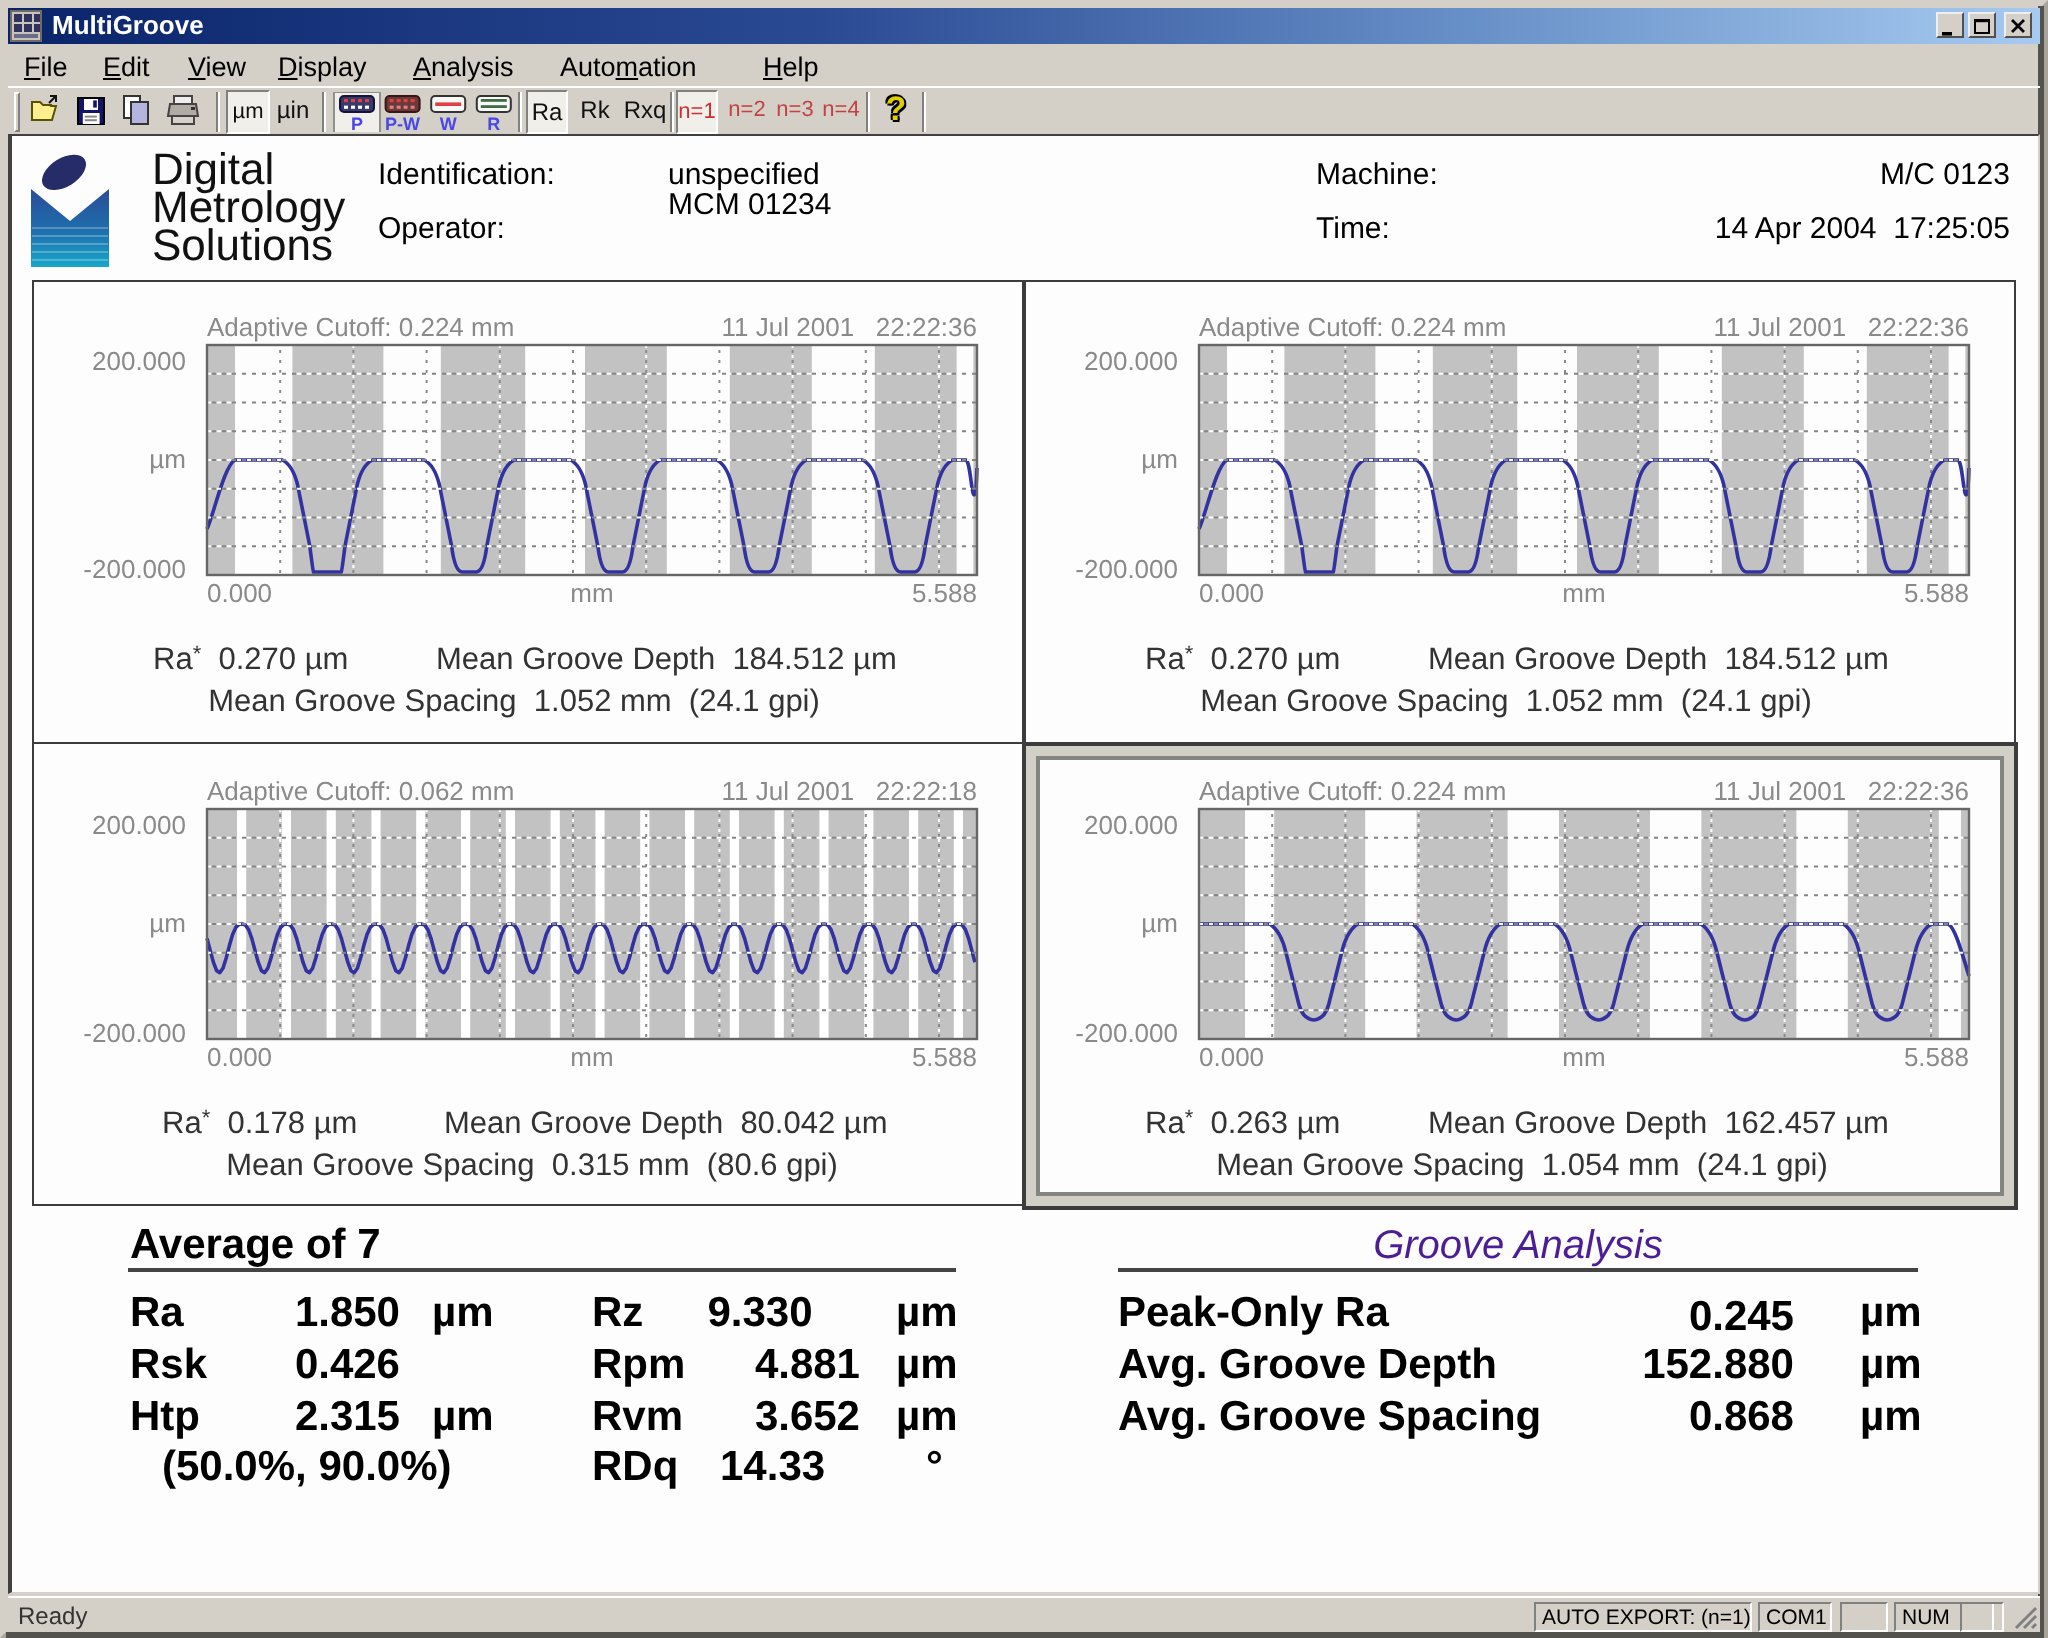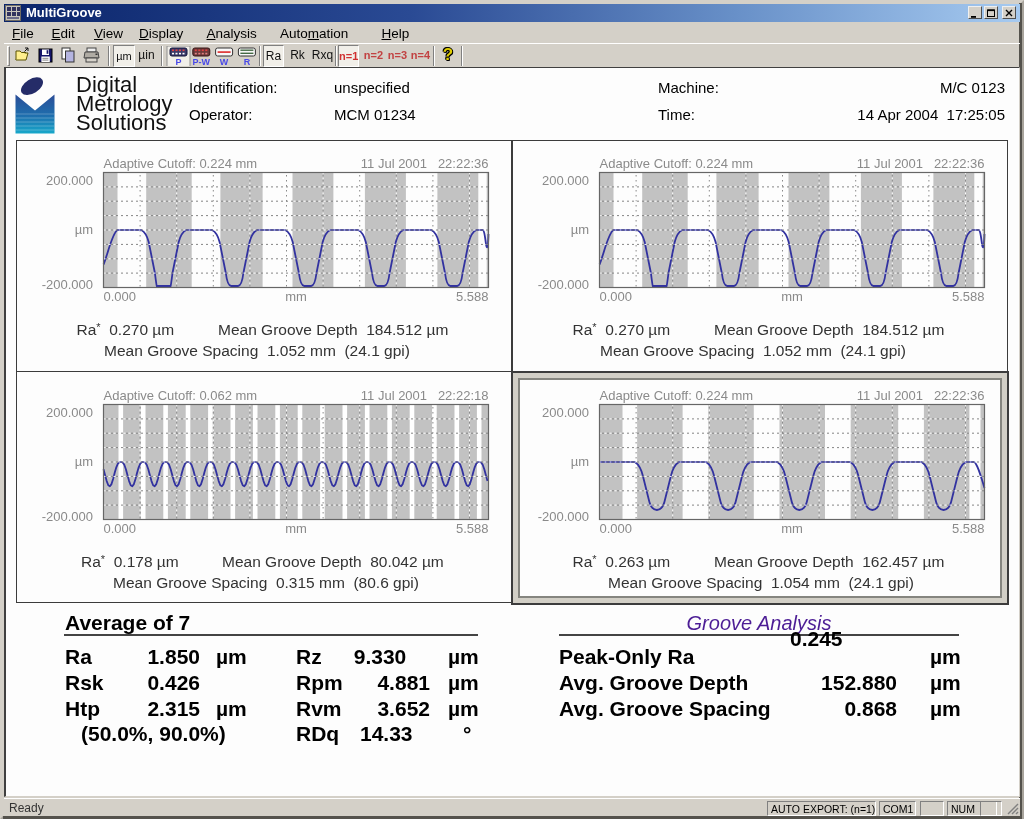--- a/index.html
+++ b/index.html
@@ -9,21 +9,21 @@
 #ticon {position:absolute;left:1px;top:1px}
 .wb {position:absolute;top:2px;width:14px;height:13px;background:#d4d0c8;border:1px solid;border-color:#efefef #505050 #505050 #efefef;font-size:9px;text-align:center;color:#000}
 #menu {position:absolute;left:4px;top:23px;width:1016px;height:16px;font-size:12px;color:#000}
 .mi {position:absolute;top:3px;font-size:13.5px}
 #toolbar {position:absolute;left:4px;top:43px;width:1016px;height:24px;border-top:1px solid #fff}
 .tb {position:absolute;top:2px;height:20px}
 .sep {position:absolute;top:2px;width:2px;height:20px;border-left:1px solid #808080;border-right:1px solid #fff}
 .grip {position:absolute;left:3px;top:2px;width:3px;height:20px;border:1px solid;border-color:#fff #808080 #808080 #fff}
 .tbtn {position:absolute;top:1px;height:22px;font-size:12px;color:#111;text-align:center}
 .pressed {background:#f1efe9;border:1px solid;border-color:#808080 #fff #fff #808080}
-.red {color:#c24242;font-weight:bold;font-size:11px}
+.red {color:#c24242;font-weight:normal;font-size:11px}
 #content {position:absolute;left:4px;top:67px;width:1016px;height:730px;background:#fdfdfd;border:1px solid;border-color:#404040 #d4d0c8 #d4d0c8 #404040;border-left-width:2px;border-top-width:1px}
 .abs {position:absolute}
 .hl {font-size:15px;color:#000;line-height:22px;white-space:pre}
 #gridbox {position:absolute;left:16px;top:140px;width:992px;height:463px;border:1.6px solid #3c3c3c}
 #gv {position:absolute;left:511.2px;top:140px;width:1.8px;height:463px;background:#3c3c3c}
 #gh {position:absolute;left:16px;top:370.5px;width:992px;height:1.8px;background:#3c3c3c}
 .pan {position:absolute;width:494px;height:229px}
 .cg {font-size:13px;fill:#8a8a8a;font-family:"Liberation Sans",sans-serif}
 .gw {stroke:#fff;stroke-width:1;stroke-dasharray:2 3;fill:none}
 .vw {stroke:#fff;stroke-width:1;stroke-dasharray:1.5 3.5;fill:none}
@@ -175,21 +175,21 @@
       <line x1="1" y1="42" x2="39" y2="42"></line>
       <line x1="1" y1="46" x2="39" y2="46"></line>
       <line x1="1" y1="50" x2="39" y2="50"></line>
       <line x1="1" y1="54" x2="39" y2="54"></line>
     </g>
 </svg>
 <div class="abs" style="left:76px;top:76px;font-size:22px;line-height:18.8px;color:#111">Digital<br>Metrology<br>Solutions</div>
 <div class="abs hl" style="left:189px;top:77px">Identification:</div>
 <div class="abs hl" style="left:334px;top:77px">unspecified</div>
 <div class="abs hl" style="left:189px;top:104px">Operator:</div>
-<div class="abs hl" style="left:334px;top:104px">MCM 01234</div>
+<div class="abs hl" style="left:334px;top:92px">MCM 01234</div>
 <div class="abs hl" style="left:658px;top:77px">Machine:</div>
 <div class="abs hl" style="right:19px;top:77px">M/C 0123</div>
 <div class="abs hl" style="left:658px;top:104px">Time:</div>
 <div class="abs hl" style="right:19px;top:104px">14 Apr 2004&nbsp; 17:25:05</div>
 <div class="pan" style="left:17px;top:141px"><svg width="494" height="229" viewBox="0 0 494 229">
       <rect x="86.5" y="31.5" width="14" height="115" fill="#c2c2c2"></rect>
       <rect x="129.2" y="31.5" width="45.5" height="115" fill="#c2c2c2"></rect>
       <rect x="203.4" y="31.5" width="42.2" height="115" fill="#c2c2c2"></rect>
       <rect x="275.5" y="31.5" width="40.9" height="115" fill="#c2c2c2"></rect>
       <rect x="347.9" y="31.5" width="41" height="115" fill="#c2c2c2"></rect>
@@ -449,21 +449,21 @@
 <div class="abs bold" style="left:296px;top:671.8px">Rpm</div>
 <div class="abs bold" style="left:330px;top:671.8px;width:100px;text-align:right">4.881</div>
 <div class="abs bold" style="left:448px;top:671.8px">µm</div>
 <div class="abs bold" style="left:296px;top:697.6px">Rvm</div>
 <div class="abs bold" style="left:330px;top:697.6px;width:100px;text-align:right">3.652</div>
 <div class="abs bold" style="left:448px;top:697.6px">µm</div>
 <div class="abs bold" style="left:296px;top:723.4px">RDq</div>
 <div class="abs bold" style="left:360px;top:723.4px">14.33</div>
 <div class="abs bold" style="left:463px;top:723.4px">°</div>
 <div class="abs bold" style="left:559px;top:646px">Peak-Only Ra</div>
-<div class="abs bold" style="left:790px;top:628px;width:107px;text-align:left">0.245</div>
+<div class="abs bold" style="left:790px;top:648px;width:107px;text-align:right">0.245</div>
 <div class="abs bold" style="left:930px;top:646px">µm</div>
 <div class="abs bold" style="left:559px;top:671.8px">Avg. Groove Depth</div>
 <div class="abs bold" style="left:790px;top:671.8px;width:107px;text-align:right">152.880</div>
 <div class="abs bold" style="left:930px;top:671.8px">µm</div>
 <div class="abs bold" style="left:559px;top:697.6px">Avg. Groove Spacing</div>
 <div class="abs bold" style="left:790px;top:697.6px;width:107px;text-align:right">0.868</div>
 <div class="abs bold" style="left:930px;top:697.6px">µm</div>
 <div id="status">
  <span style="position:absolute;left:5px;top:2px;color:#333">Ready</span>
  <div class="sp" style="left:763px;width:109px">AUTO EXPORT: (n=1)</div>

